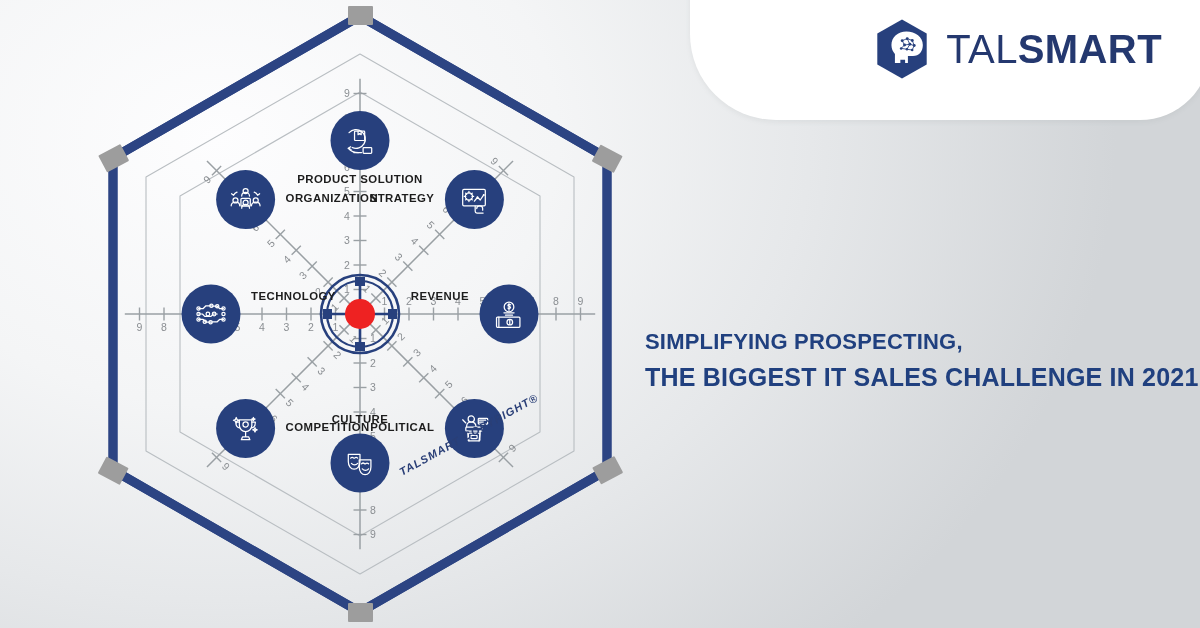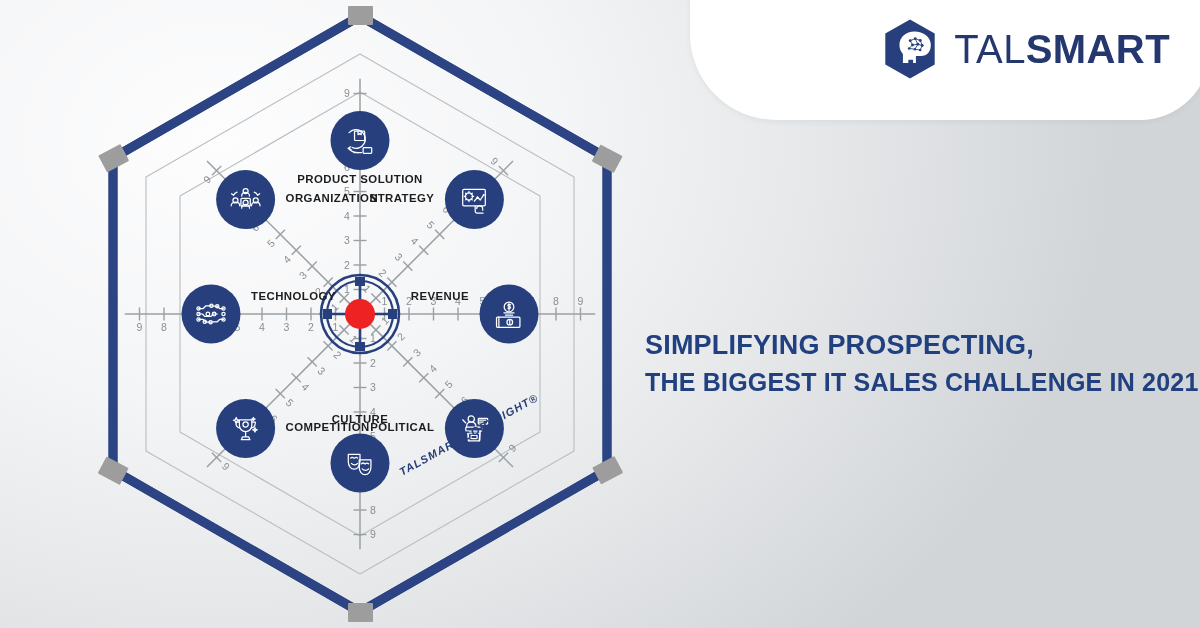--- a/index.html
+++ b/index.html
@@ -17,37 +17,37 @@
   
   #brand-panel{
     position:absolute;top:-70px;right:-10px;
     width:520px;height:190px;
     background:#ffffff;
     border-bottom-left-radius:86px;
     border-bottom-right-radius:70px;
     box-shadow:0 2px 5px rgba(120,125,132,.10);
   }
   #brand-row{
-    position:absolute;top:88px;right:40px;
+    position:absolute;top:88px;right:48px;
     display:flex;align-items:center;gap:13px;
   }
   #brand-logo-mark{width:62px;height:62px;display:block;}
   #brand-wordmark{
     font-size:40px;letter-spacing:.4px;color:#24386f;
     line-height:1;white-space:nowrap;
   }
   #brand-wordmark .w-light{font-weight:400;}
   #brand-wordmark .w-bold{font-weight:700;}
 
   
   #headline{
     position:absolute;left:645px;top:330px;width:545px;
   }
   .hl-1{
-    font-size:27px;font-weight:700;color:#20407f;
+    font-size:22px;font-weight:700;color:#20407f;
     letter-spacing:.2px;line-height:1.12;white-space:nowrap;
   }
   .hl-2{
     font-size:25px;font-weight:700;color:#20407f;
     letter-spacing:.2px;line-height:1.2;margin-top:7px;white-space:nowrap;text-align:center;
   }
 
   
   #diagram{position:absolute;left:40px;top:-6px;width:640px;height:640px;}
   svg{display:block;overflow:visible;}

